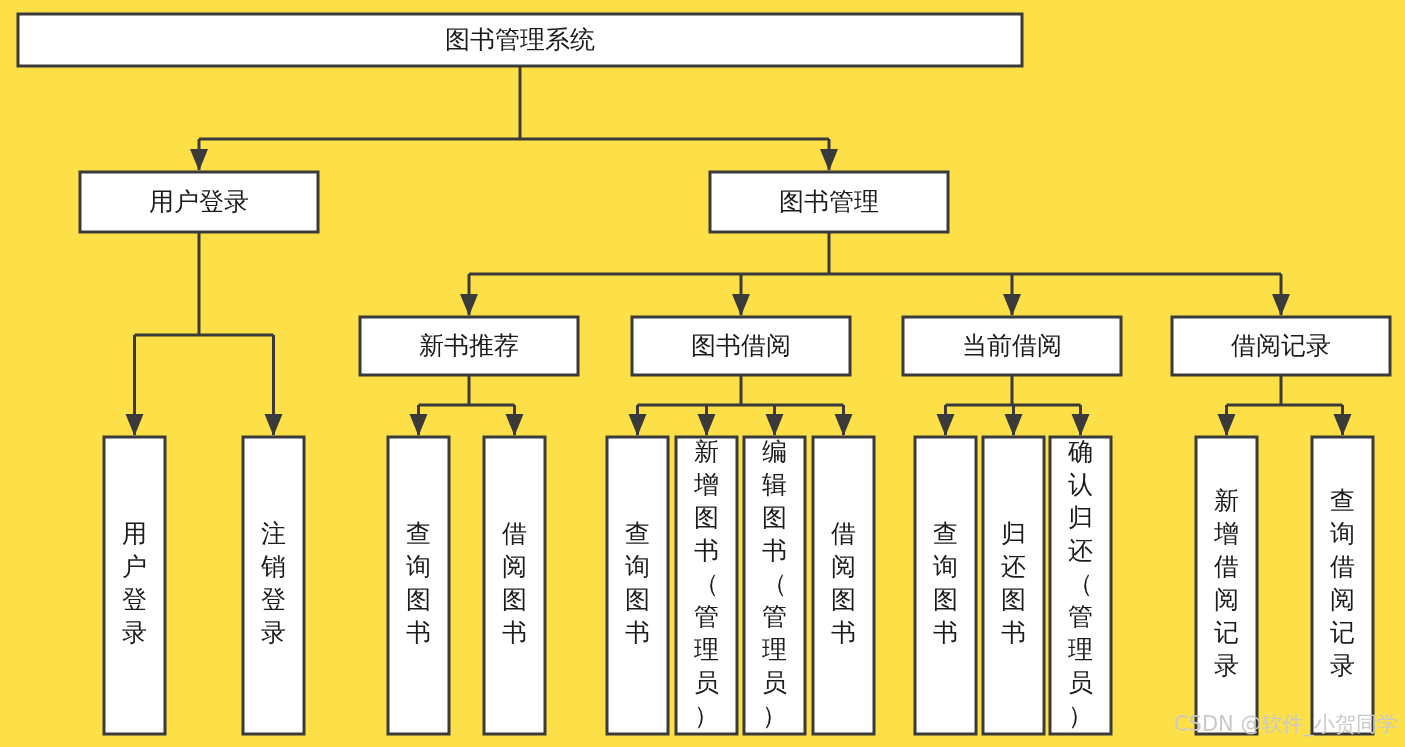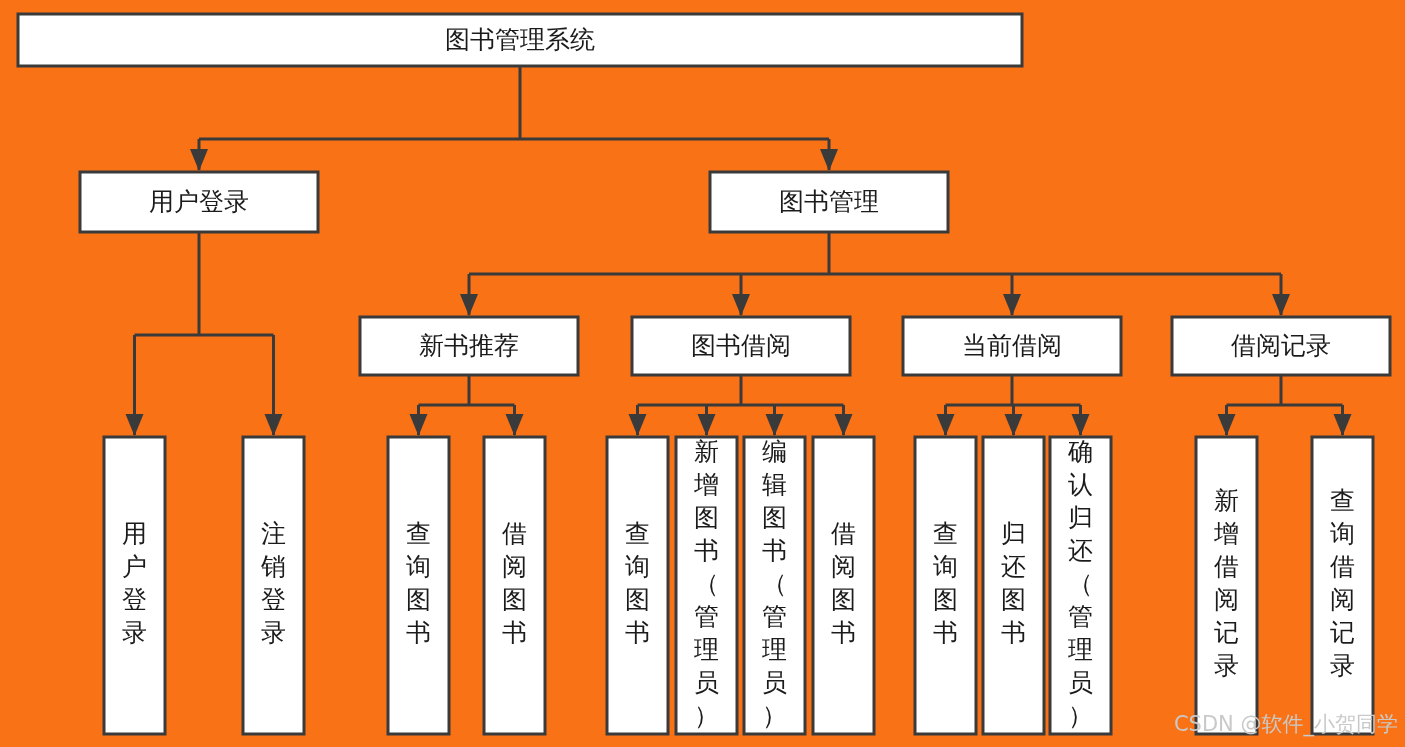--- a/index.html
+++ b/index.html
@@ -7,21 +7,21 @@
     padding: 0;
     background: #ffffff;
   }
   body {
     font-family: "DejaVu Sans", "Liberation Sans", sans-serif;
   }
   #diagram-root {
     position: relative;
     width: 1405px;
     height: 747px;
-    background: #f97316;
+    background: #fde047;
     overflow: hidden;
   }
   svg.flowchart {
     position: absolute;
     top: 0;
     left: 0;
     width: 1405px;
     height: 747px;
     display: block;
   }

